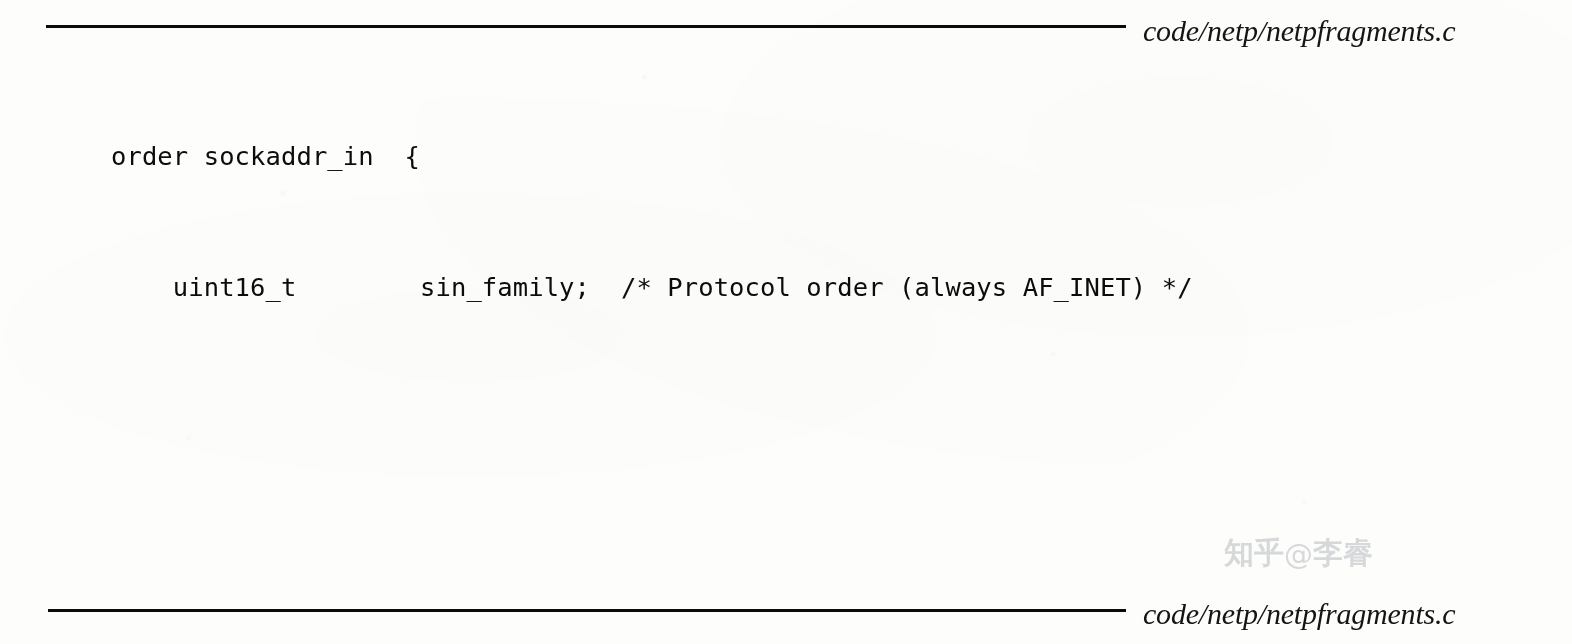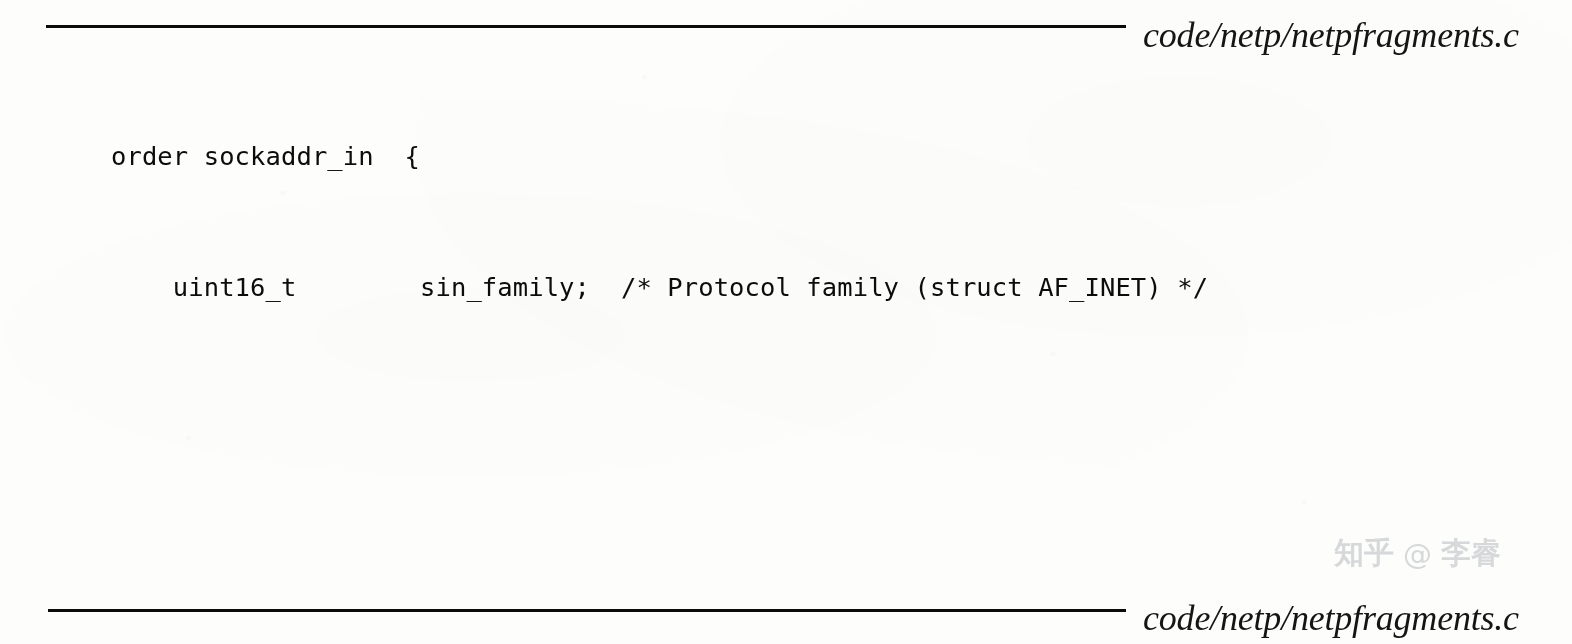--- a/index.html
+++ b/index.html
@@ -39,21 +39,21 @@
     background: #0b0b0b;
   }
   .rule.top { left: 46px; top: 25px; width: 1080px; }
   .rule.bottom { left: 48px; top: 609px; width: 1078px; }
 
   
   .caption {
     position: absolute;
     font-family: "Liberation Serif", serif;
     font-style: italic;
-    font-size: 36px;
+    font-size: 30px;
     color: #151515;
     white-space: nowrap;
     letter-spacing: -0.2px;
   }
   .caption.top { left: 1143px; top: 14px; }
   .caption.bottom { left: 1143px; top: 597px; }
 
   
   .code {
     position: absolute;
@@ -64,25 +64,24 @@
     line-height: 43.5px;
     color: #0c0c0c;
     white-space: pre;
     letter-spacing: 0.1px;
   }
   .code-line { height: 43.5px; }
 
   
   .watermark {
     position: absolute;
-    left: 1334px;
+    left: 1224px;
     top: 533px;
     display: flex;
     align-items: center;
-    gap: 9px;
     color: #d6d8da;
     font-family: "DejaVu Sans", sans-serif;
     font-size: 30px;
     font-weight: 700;
     white-space: nowrap;
     user-select: none;
   }
   .watermark .wm-at { font-weight: 400; font-size: 29px; }
 </style>
 </head>
@@ -91,21 +90,21 @@
 <div id="page">
 
   <div class="paper-noise"></div>
 
   <div class="rule top"></div>
 
   <div class="caption top">code/netp/netpfragments.c</div>
 
   <div class="code">
     <div class="code-line">order sockaddr_in  {</div>
-    <div class="code-line">    uint16_t        sin_family;  /* Protocol family (struct AF_INET) */</div>
+    <div class="code-line">    uint16_t        sin_family;  /* Protocol order (always AF_INET) */</div>
     
     
     
     
     
     
     
     
     
   </div>

